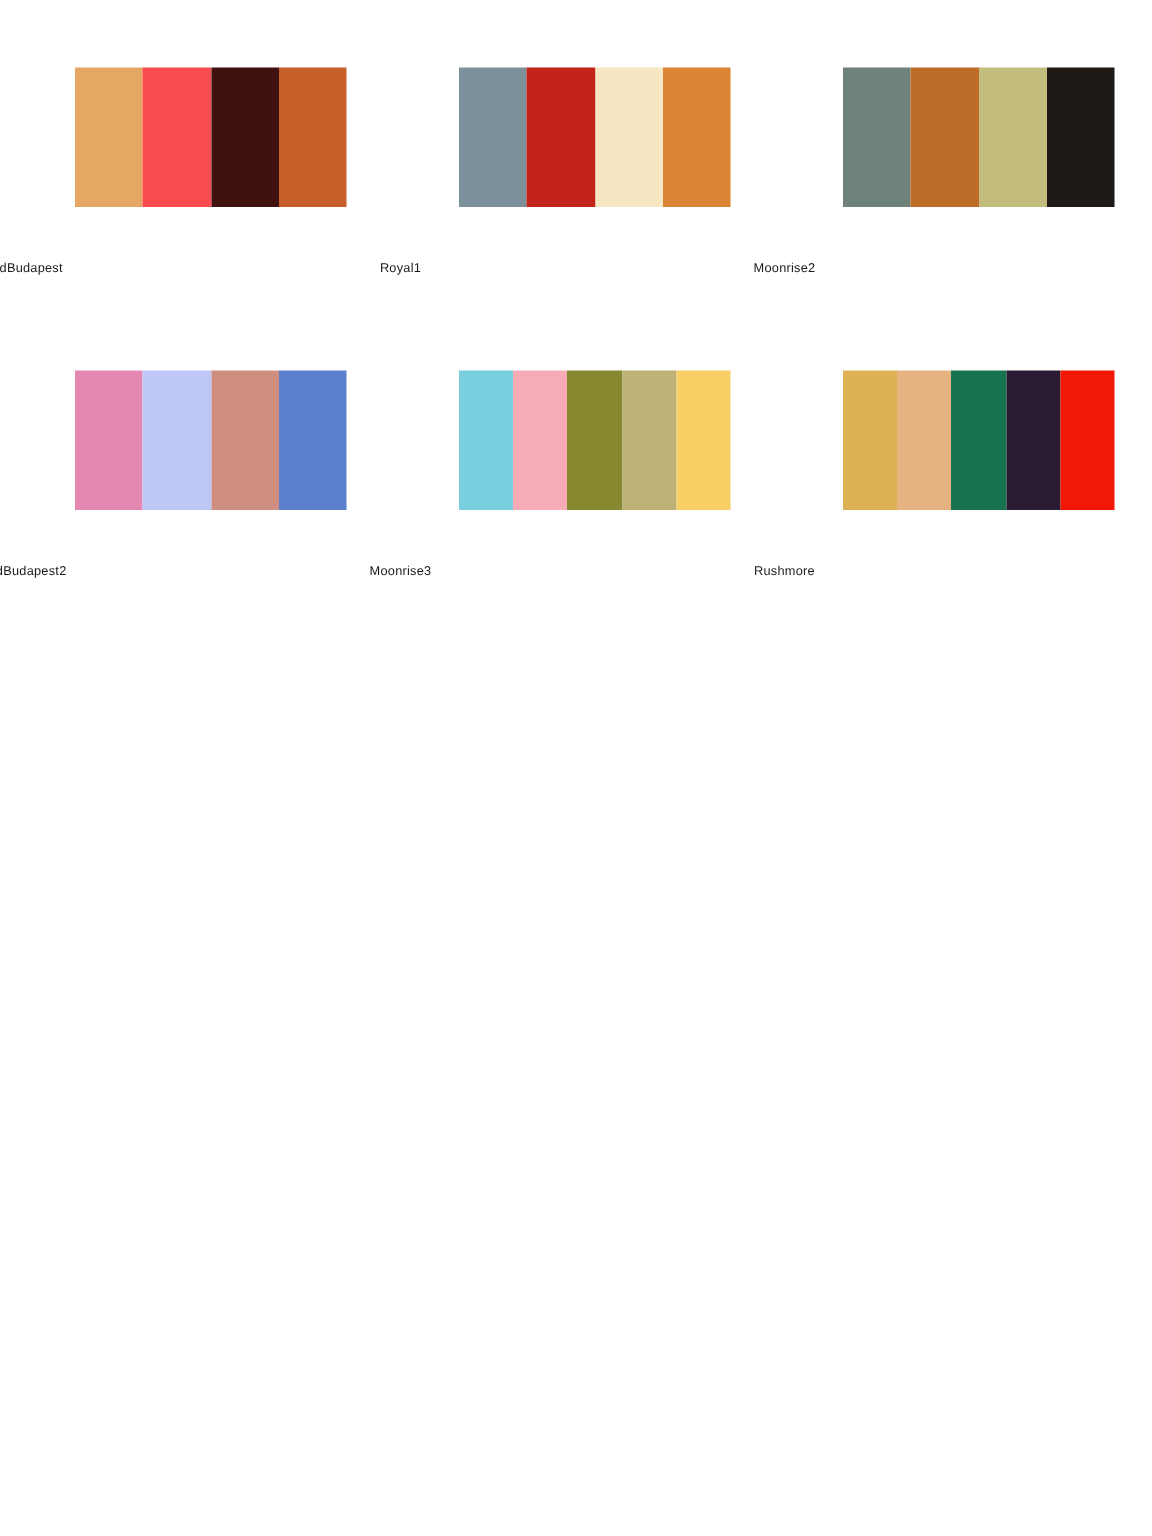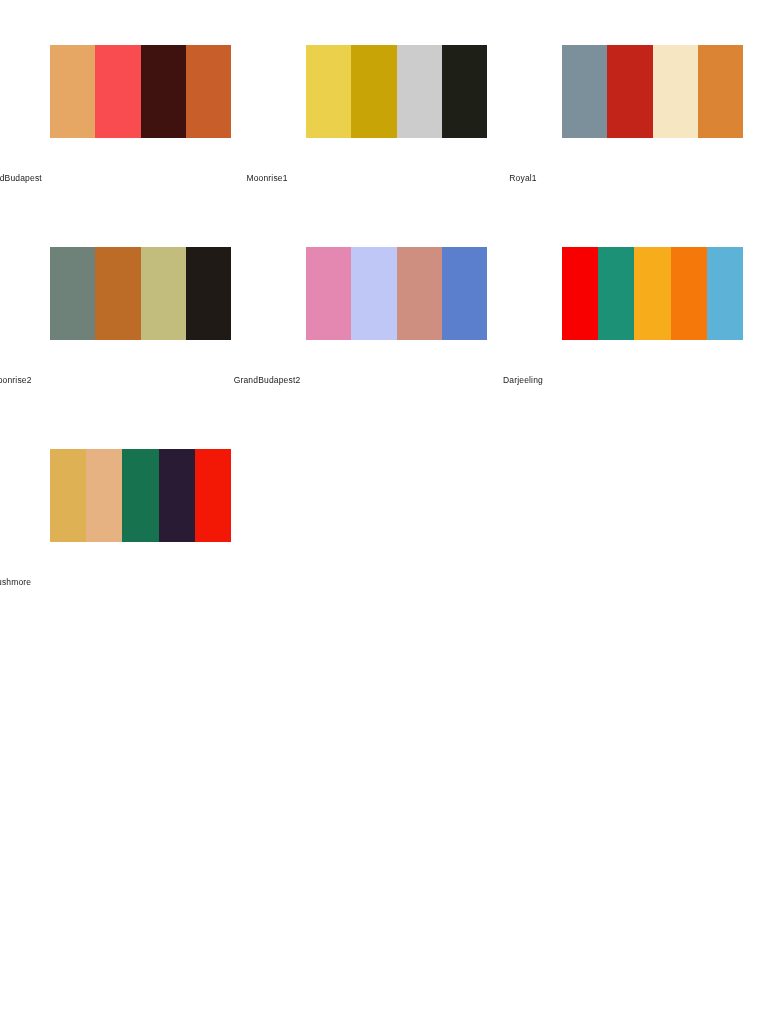--- a/index.html
+++ b/index.html
@@ -78,29 +78,20 @@
       <div class="swatch-strip">
         <div class="swatch-band" title="#E6A664" style="background: rgb(230, 166, 100);"></div>
         <div class="swatch-band" title="#F94C51" style="background: rgb(249, 76, 81);"></div>
         <div class="swatch-band" title="#3F1210" style="background: rgb(63, 18, 16);"></div>
         <div class="swatch-band" title="#C85F2B" style="background: rgb(200, 95, 43);"></div>
       </div>
       <div class="palette-label"><span class="palette-label-inner">GrandBudapest</span></div>
     </div>
     <div class="palette-cell">
       <div class="swatch-strip">
-        <div class="swatch-band" title="#EBD14B" style="background: rgb(235, 209, 75);"></div>
-        <div class="swatch-band" title="#C9A406" style="background: rgb(201, 164, 6);"></div>
-        <div class="swatch-band" title="#CCCCCC" style="background: rgb(204, 204, 204);"></div>
-        <div class="swatch-band" title="#1E2017" style="background: rgb(30, 32, 23);"></div>
-      </div>
-      <div class="palette-label"><span class="palette-label-inner">Moonrise1</span></div>
-    </div>
-    <div class="palette-cell">
-      <div class="swatch-strip">
         <div class="swatch-band" title="#7B909A" style="background: rgb(123, 144, 154);"></div>
         <div class="swatch-band" title="#C3241A" style="background: rgb(195, 36, 26);"></div>
         <div class="swatch-band" title="#F6E7C2" style="background: rgb(246, 231, 194);"></div>
         <div class="swatch-band" title="#DB8433" style="background: rgb(219, 132, 51);"></div>
       </div>
       <div class="palette-label"><span class="palette-label-inner">Royal1</span></div>
     </div>
     <div class="palette-cell">
       <div class="swatch-strip">
         <div class="swatch-band" title="#6E8279" style="background: rgb(110, 130, 121);"></div>
@@ -114,27 +105,27 @@
       <div class="swatch-strip">
         <div class="swatch-band" title="#E488B2" style="background: rgb(228, 136, 178);"></div>
         <div class="swatch-band" title="#BFC7F7" style="background: rgb(191, 199, 247);"></div>
         <div class="swatch-band" title="#CE8E80" style="background: rgb(206, 142, 128);"></div>
         <div class="swatch-band" title="#5C7FCD" style="background: rgb(92, 127, 205);"></div>
       </div>
       <div class="palette-label"><span class="palette-label-inner">GrandBudapest2</span></div>
     </div>
     <div class="palette-cell">
       <div class="swatch-strip">
-        <div class="swatch-band" title="#F80000" style="background: rgb(248, 0, 0);"></div>
-        <div class="swatch-band" title="#1C9176" style="background: rgb(28, 145, 118);"></div>
-        <div class="swatch-band" title="#F7AC1B" style="background: rgb(247, 172, 27);"></div>
-        <div class="swatch-band" title="#F4790A" style="background: rgb(244, 121, 10);"></div>
-        <div class="swatch-band" title="#5CB3D7" style="background: rgb(92, 179, 215);"></div>
+        <div class="swatch-band" title="#79CFDE" style="background: rgb(121, 207, 222);"></div>
+        <div class="swatch-band" title="#F6ABB7" style="background: rgb(246, 171, 183);"></div>
+        <div class="swatch-band" title="#85882E" style="background: rgb(133, 136, 46);"></div>
+        <div class="swatch-band" title="#BDB176" style="background: rgb(189, 177, 118);"></div>
+        <div class="swatch-band" title="#F7CF64" style="background: rgb(247, 207, 100);"></div>
       </div>
-      <div class="palette-label"><span class="palette-label-inner">Darjeeling</span></div>
+      <div class="palette-label"><span class="palette-label-inner">Moonrise3</span></div>
     </div>
     <div class="palette-cell">
       <div class="swatch-strip">
         <div class="swatch-band" title="#DFB155" style="background: rgb(223, 177, 85);"></div>
         <div class="swatch-band" title="#E7B282" style="background: rgb(231, 178, 130);"></div>
         <div class="swatch-band" title="#17734F" style="background: rgb(23, 115, 79);"></div>
         <div class="swatch-band" title="#2A1B35" style="background: rgb(42, 27, 53);"></div>
         <div class="swatch-band" title="#F31705" style="background: rgb(243, 23, 5);"></div>
       </div>
       <div class="palette-label"><span class="palette-label-inner">Rushmore</span></div>

